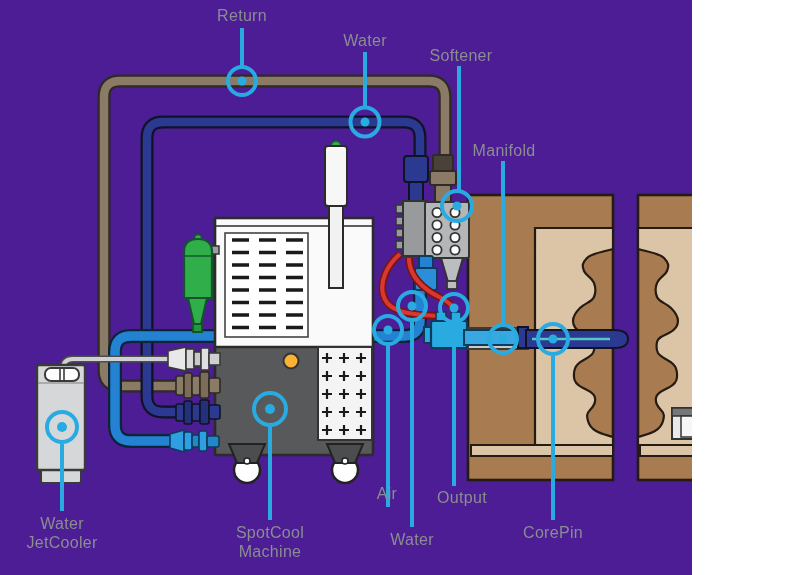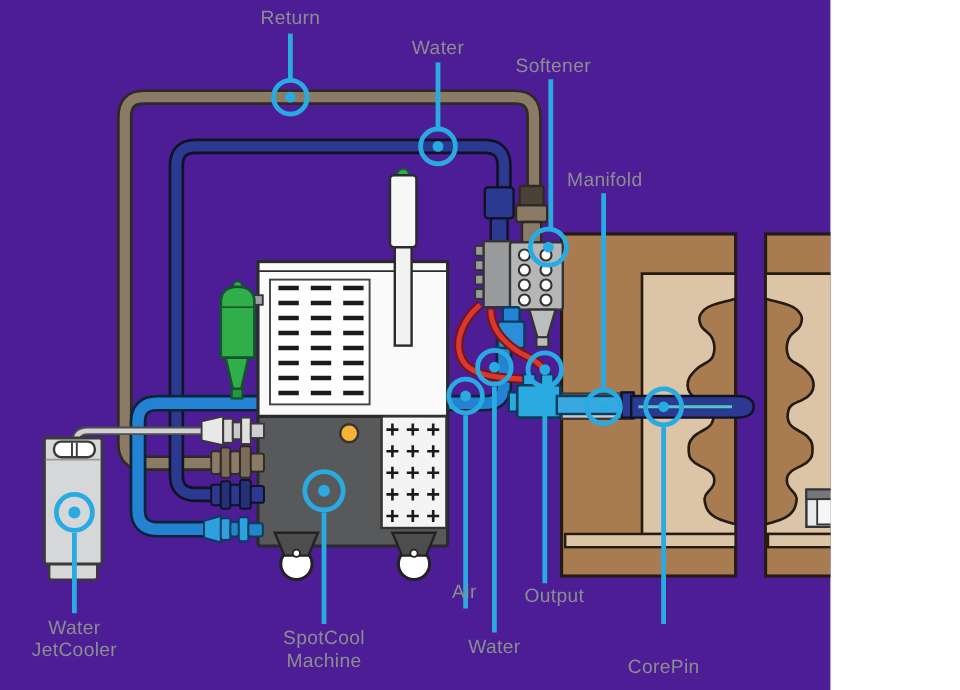--- a/index.html
+++ b/index.html
@@ -267,21 +267,21 @@
   </g>
 </svg>
 
 <div class="label" style="left:242px;top:6px">Return</div>
 <div class="label" style="left:365px;top:31px">Water</div>
 <div class="label" style="left:461px;top:46px">Softener</div>
 <div class="label" style="left:504px;top:141px">Manifold</div>
 <div class="label" style="left:387px;top:484px">Air</div>
 <div class="label" style="left:412px;top:530px">Water</div>
 <div class="label" style="left:462px;top:488px">Output</div>
-<div class="label" style="left:553px;top:547px">CorePin</div>
+<div class="label" style="left:553px;top:523px">CorePin</div>
 <div class="label" style="left:270px;top:523px">
   <div>SpotCool</div>
   <div>Machine</div>
 </div>
 <div class="label" style="left:62px;top:514px">
   <div>Water</div>
   <div>JetCooler</div>
 </div>
 
 </div>

